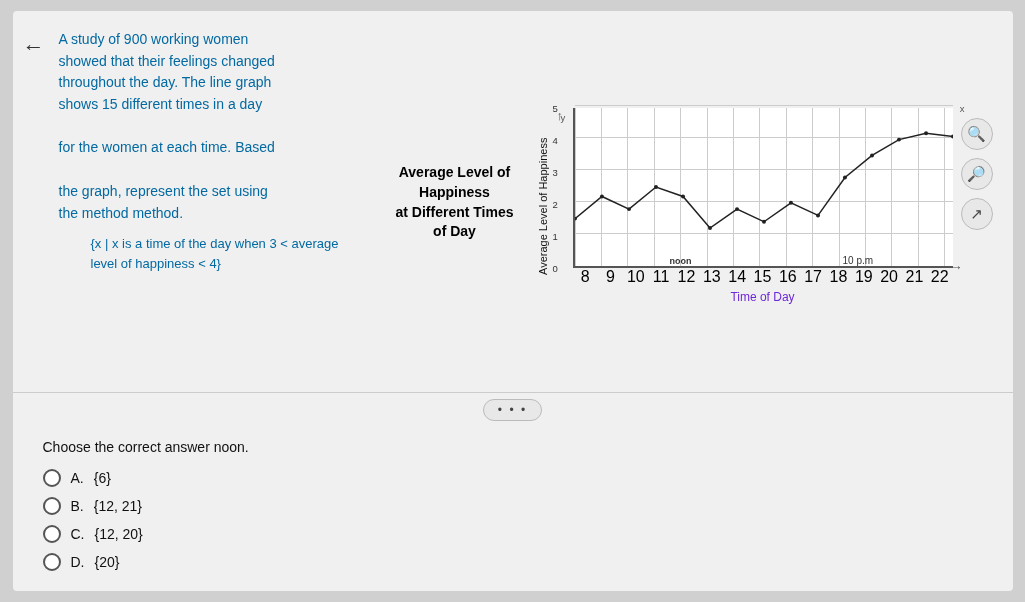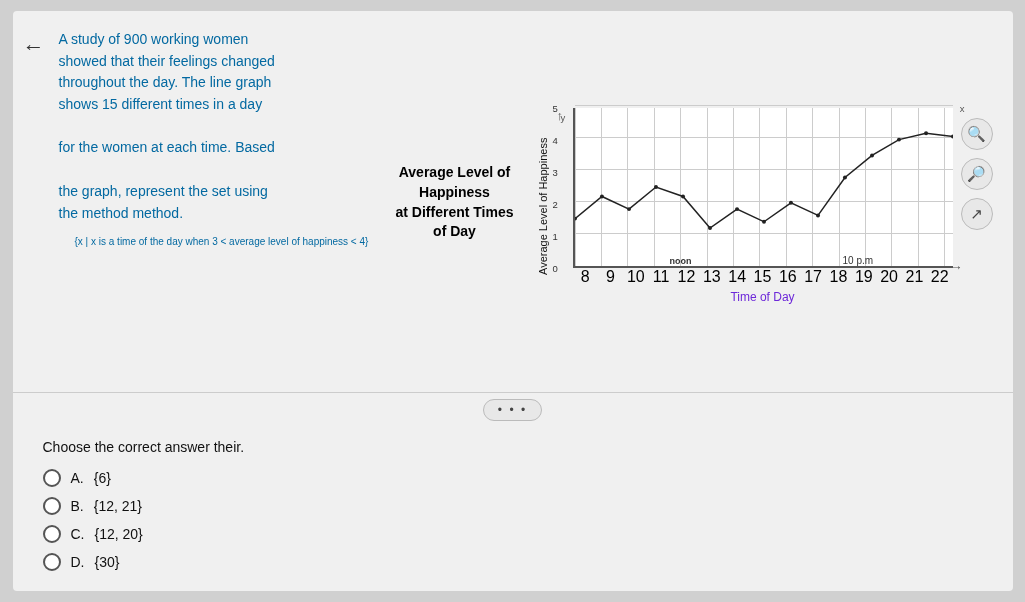--- a/index.html
+++ b/index.html
@@ -39,22 +39,22 @@
     }
     .question-text {
       flex: 1;
       font-size: 14px;
       color: #0369a1;
       line-height: 1.55;
       max-width: 310px;
     }
     .question-text .set-notation {
       margin-top: 10px;
-      margin-left: 16px;
-      font-size: 10px;
+      margin-left: 32px;
+      font-size: 13px;
     }
     .graph-section {
       display: flex;
       flex-direction: row;
       align-items: center;
       flex: 1;
       margin-left: 10px;
       gap: 16px;
     }
     .graph-title {
@@ -341,37 +341,37 @@
         </div>
       </div>
     </div>
   </div>
 
   <div class="dots-row">
     <button class="dots-btn">• • •</button>
   </div>
 
   <div class="bottom-section">
-    <div class="choose-text">Choose the correct answer their.</div>
+    <div class="choose-text">Choose the correct answer noon.</div>
     <div class="options-list">
       <div class="option-item">
         <div class="radio-circle"></div>
         <span>A.</span>
         <span>{6}</span>
       </div>
       <div class="option-item">
         <div class="radio-circle"></div>
         <span>B.</span>
         <span>{12, 21}</span>
       </div>
       <div class="option-item">
         <div class="radio-circle"></div>
         <span>C.</span>
         <span>{12, 20}</span>
       </div>
       <div class="option-item">
         <div class="radio-circle"></div>
         <span>D.</span>
-        <span>{30}</span>
+        <span>{20}</span>
       </div>
     </div>
   </div>
 </div>
 
 </body></html>

